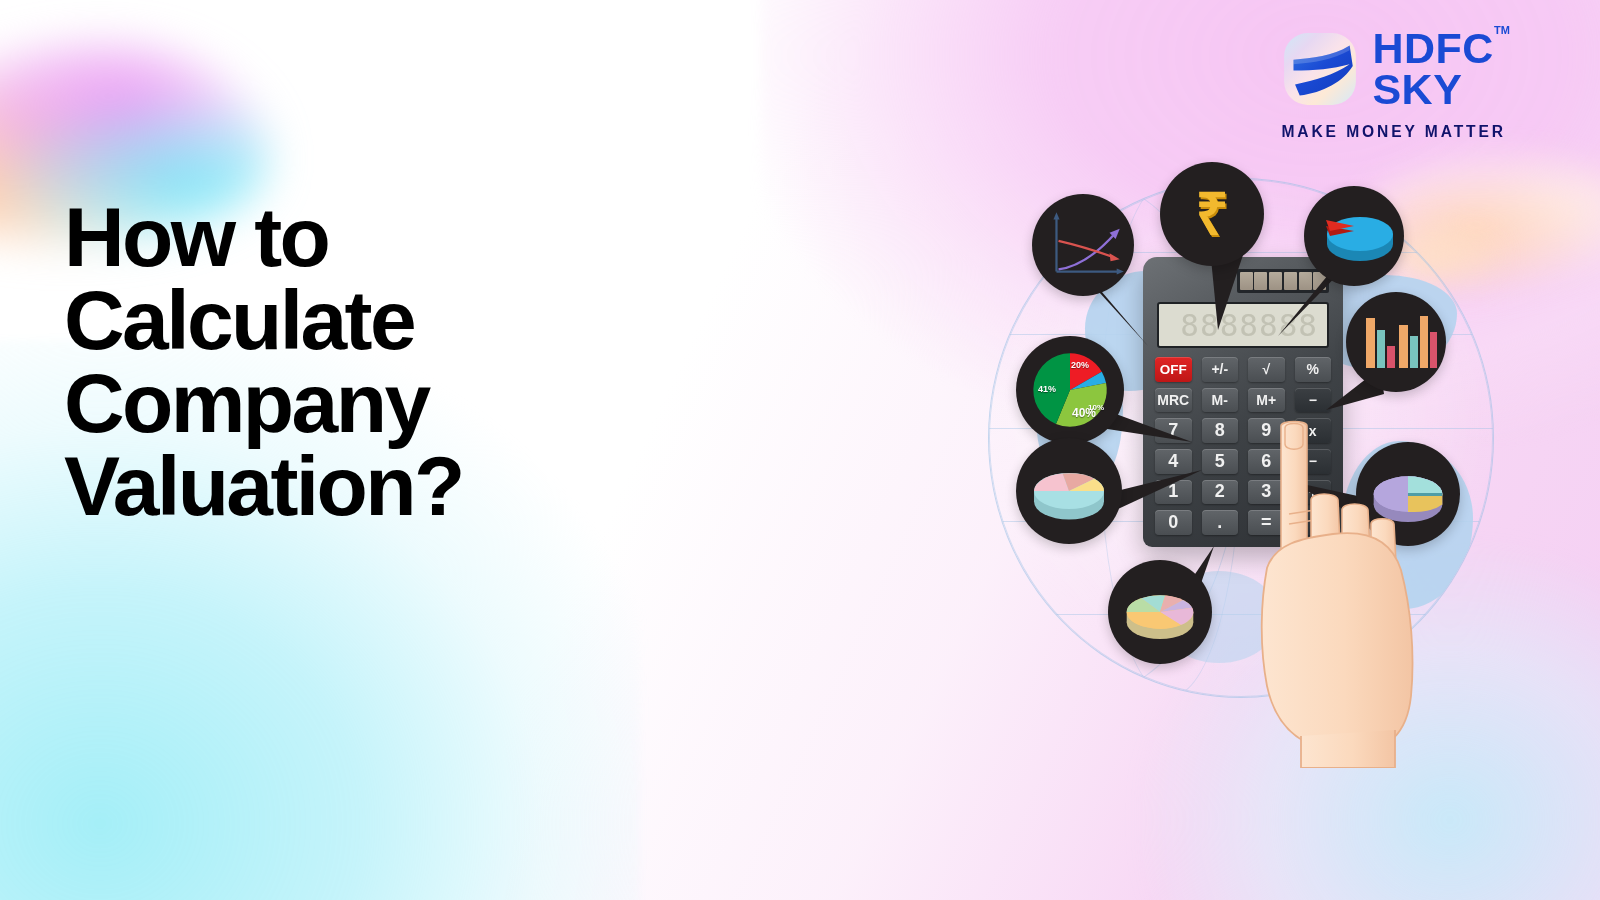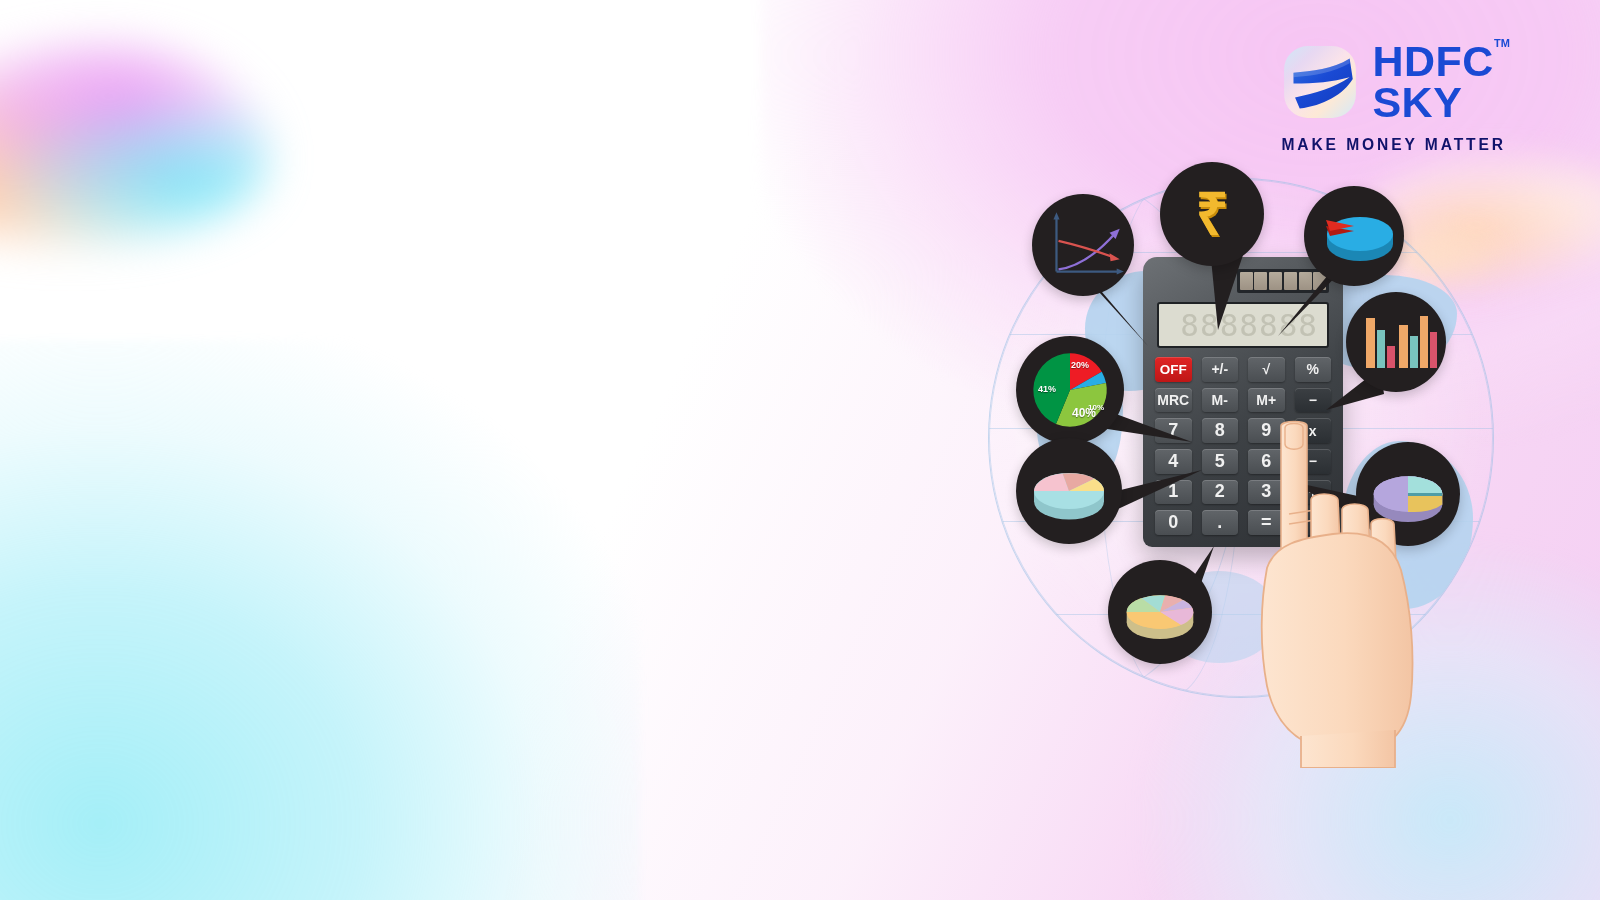--- a/index.html
+++ b/index.html
@@ -88,21 +88,21 @@
     font-weight:700; color:#000; white-space:pre-line;
     font-family:"Liberation Sans", sans-serif;
   }
   .subcopy{
     margin-top:46px;
     font-size:27.5px; line-height:1.5; letter-spacing:-0.1px;
     color:#4a4a4a; white-space:pre-line; font-weight:400;
   }
 
   
-  .logo-wrap{ position:absolute; right:94px; top:28px; text-align:center;margin-top:13px; }
+  .logo-wrap{ position:absolute; right:94px; top:28px; text-align:center; }
   .logo-row{ display:flex; align-items:center; gap:13px; }
   .logo-mark{ width:78px; height:78px; position:relative; }
   .logo-type{ position:relative; text-align:left; }
   .logo-type .ln{
     font-size:43px; font-weight:700; color:#1a4ad4; line-height:0.96;
     letter-spacing:0.5px;
   }
   .tm{
     position:absolute; right:-16px; top:-4px;
     font-size:11px; color:#1a4ad4; font-weight:700;
@@ -213,20 +213,24 @@
       <div class="logo-type">
         <div class="ln">HDFC</div>
         <div class="ln">SKY</div>
         <span class="tm">TM</span>
       </div>
     </div>
     <div class="tagline">MAKE MONEY MATTER</div>
   </div>
 
   <div class="copy">
+    <div class="headline">How to
+Calculate
+Company
+Valuation?</div>
   </div>
 
   <div class="illus">
 
     <div class="globe">
       <div class="parallel" style="top:14%"></div>
       <div class="parallel" style="top:30%"></div>
       <div class="parallel" style="top:48%"></div>
       <div class="parallel" style="top:66%"></div>
       <div class="parallel" style="top:84%"></div>

